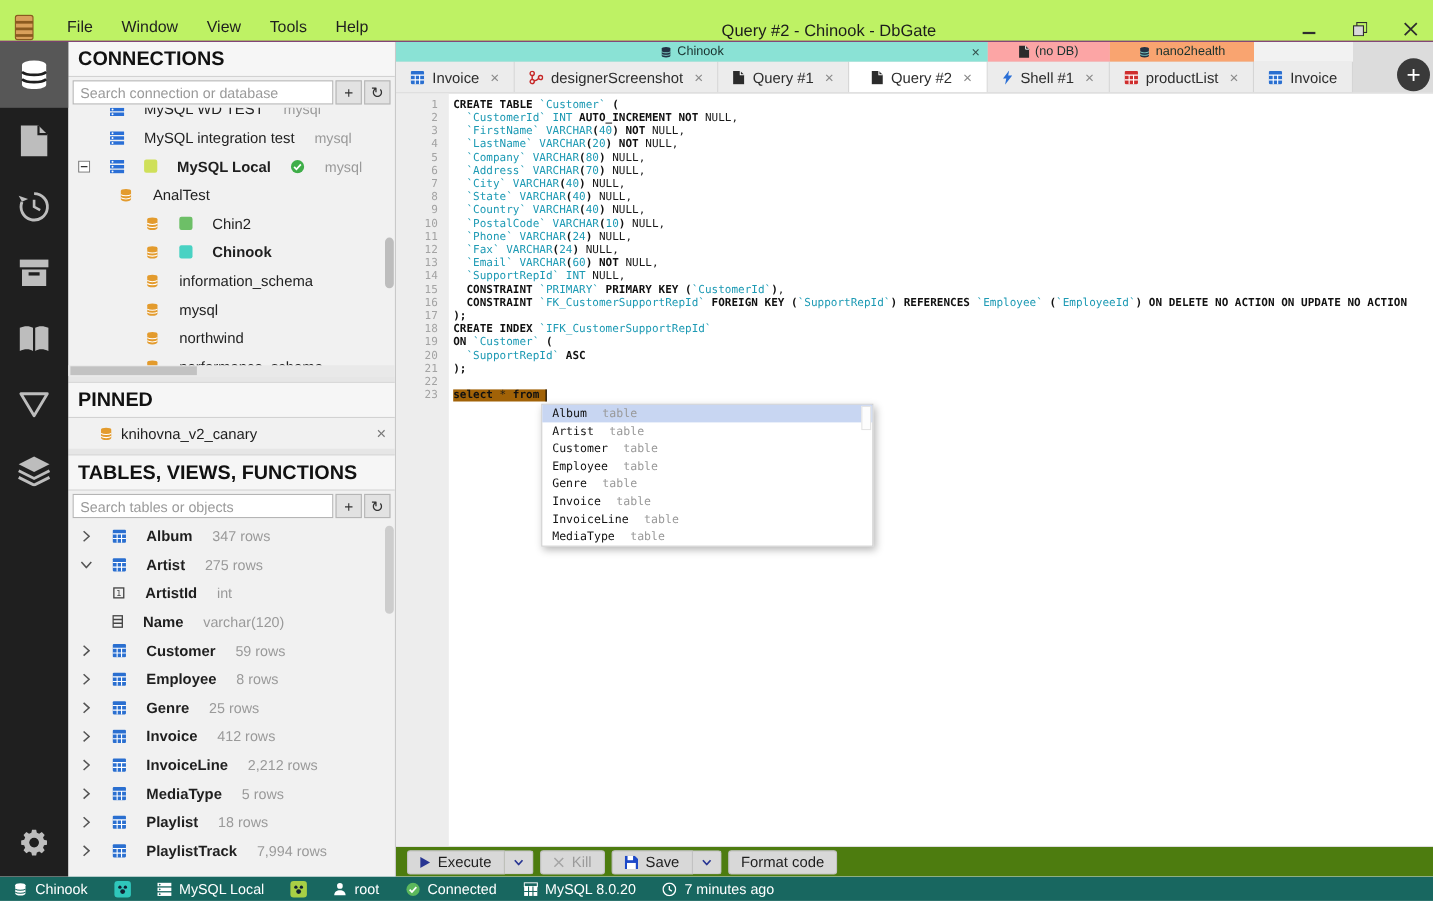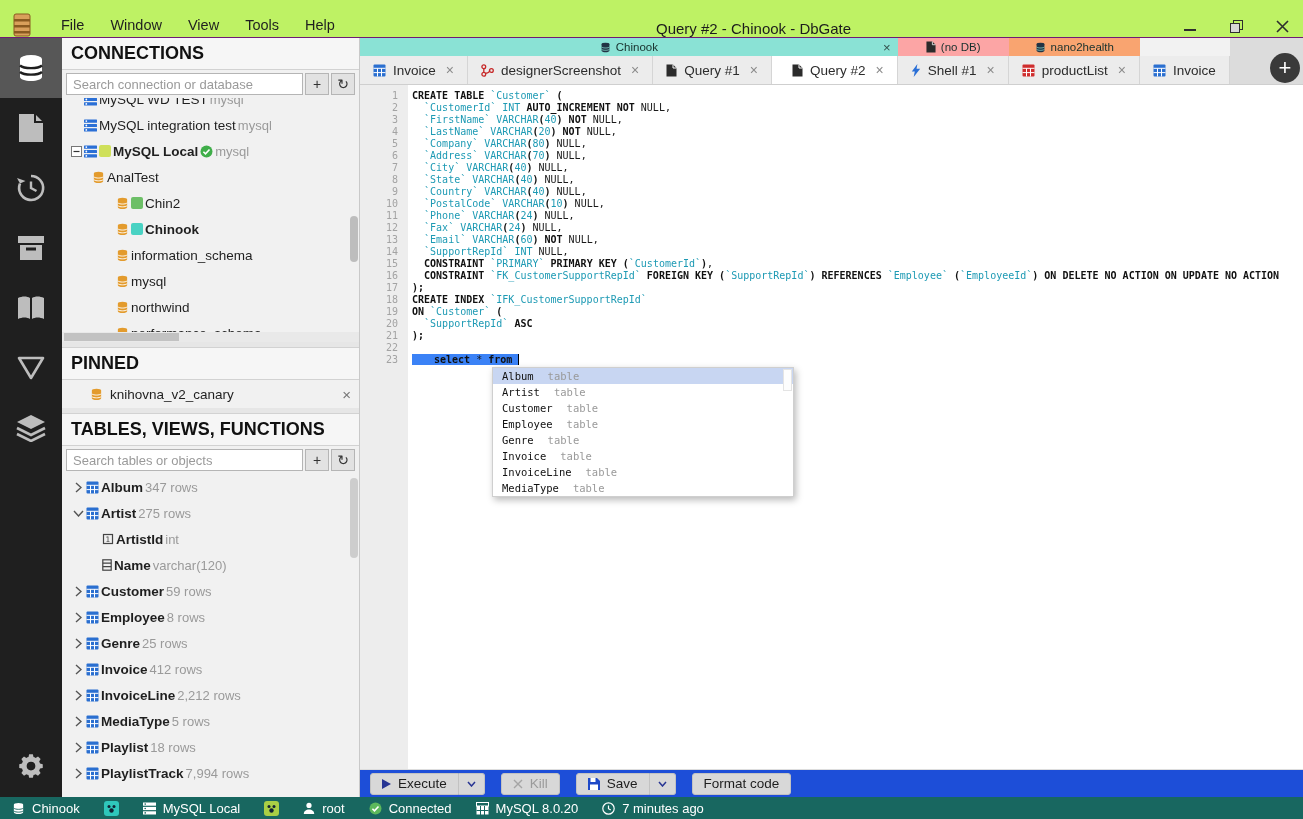--- a/index.html
+++ b/index.html
@@ -27,21 +27,21 @@
   
   .sidepanel { width:298px; background:#f1f1f1; border-right:1px solid #c9c9c9; display:flex; flex-direction:column; overflow:hidden; }
   .panel-header { background:#f6f6f6; border-bottom:1px solid #d2d2d2; border-top:1px solid #d2d2d2; font-weight:bold; font-size:18px; color:#111; padding:5px 9px; flex:0 0 auto; }
   .searchrow { display:flex; align-items:center; padding:3px 4px 3px 4px; gap:2px; flex:0 0 auto; }
   .searchrow input { flex:1; height:22px; border:1px solid #b5b5b5; background:#fff; font-size:13px; padding:0 6px; color:#333; font-family:"Liberation Sans",sans-serif; }
   .searchrow input::placeholder { color:#9a9a9a; }
   .sq-btn { width:24px; height:22px; background:#e2e2e2; border:1px solid #b5b5b5; font-size:14px; color:#333; display:flex; align-items:center; justify-content:center; }
   .tree { position:relative; overflow:hidden; }
   #conn-tree { height:244px; flex:0 0 auto; }
   #tables-tree { flex:1; }
-  .trow { height:26px; display:flex; align-items:center; gap:2px; font-size:13.5px; color:#1f1f1f; white-space:nowrap; }
+  .trow { height:26px; display:flex; align-items:center; gap:18px; font-size:13.5px; color:#1f1f1f; white-space:nowrap; }
   .trow .tname.bold { font-weight:bold; }
   .tmeta { color:#9a9a9a; font-size:13px; }
   .swatch { width:12px; height:12px; border-radius:2px; display:inline-block; flex:0 0 auto; }
   .expander { width:12px; display:flex; justify-content:center; color:#555; flex:0 0 auto; }
   .hscroll { position:absolute; left:0; bottom:0; width:100%; height:10px; background:#e9e9e9; }
   .hscroll .thumb { position:absolute; left:2px; top:1px; height:8px; width:115px; background:#c2c2c2; }
   .vscroll-thumb { position:absolute; right:1px; width:8px; background:#bdbdbd; border-radius:4px; }
   .section-gap { height:5px; background:#e6e6e6; flex:0 0 auto; }
   .pinned-row { height:28px; display:flex; align-items:center; gap:7px; padding:0 8px; font-size:13.5px; color:#1f1f1f; flex:0 0 auto;margin-left:20px; }
   .pinned-row .close { margin-left:auto; color:#777; font-size:15px; }
@@ -62,32 +62,32 @@
   
   .editor { flex:1; background:#fff; position:relative; overflow:hidden; border-top:1px solid #cfcfcf; }
   .gutter-bg { position:absolute; left:0; top:0; width:48px; height:100%; background:#ededed; }
   .code { position:absolute; left:0; top:5px; width:100%; font-family:"DejaVu Sans Mono", monospace; font-size:10px; line-height:12px; }
   .cline { display:flex; height:12px; white-space:pre; }
   .lnum { width:38px; text-align:right; color:#a3a3a3; flex:0 0 auto; }
   .ltext { margin-left:14px; color:#1a1a1a; }
   .seg-k { font-weight:bold; color:#111; }
   .seg-c { color:#1d9ab4; }
   .seg-p { color:#1a1a1a; }
-  .stmt-hl { background:#3b82f6;padding-left:22px; }
+  .stmt-hl { background:#a16207; }
   .cursor { display:inline-block; width:1px; height:11px; background:#000; vertical-align:text-bottom; }
 
   .autocomplete { position:absolute; left:132px; top:282px; width:302px; background:#fff; border:1px solid #cfcfcf; box-shadow:2px 3px 7px rgba(0,0,0,.28); font-family:"DejaVu Sans Mono", monospace; font-size:10.5px; z-index:4; }
   .ac-row { height:16px; display:flex; align-items:center; padding:0 9px; gap:14px; }
   .ac-row.selected { background:#c8d6f2; }
   .ac-name { color:#111; }
   .ac-kind { color:#999; }
   .ac-scroll { position:absolute; right:1px; top:1px; width:9px; height:22px; background:#fdfdfd; border:1px solid #e4e4e4; }
 
   
-  .toolbar { height:28px; background:#1d4ed8; border-top:1px solid #ddd; display:flex; align-items:center; padding-left:10px; gap:16px; flex:0 0 auto; }
+  .toolbar { height:28px; background:#4d7c0f; border-top:1px solid #ddd; display:flex; align-items:center; padding-left:10px; gap:6px; flex:0 0 auto; }
   .btn-group { display:flex; }
   .tbtn { height:22px; background:#d8d8d8; border:1px solid #c2c2c2; border-radius:3px; display:flex; align-items:center; gap:7px; padding:0 11px; font-size:13.5px; color:#1e1e1e; }
   .btn-group .tbtn:first-child { border-top-right-radius:0; border-bottom-right-radius:0; }
   .btn-group .tbtn.drop { border-left:none; border-top-left-radius:0; border-bottom-left-radius:0; padding:0 8px; color:#283593; }
   .tbtn.disabled { color:#9b9b9b; }
 
   
   .statusbar { background:#186760; color:#fff; display:flex; align-items:center; font-size:13px; padding-left:12px; gap:24px; }
   .sb-item { display:flex; align-items:center; gap:7px; }
   .chip { width:15px; height:15px; border-radius:3px; display:flex; align-items:center; justify-content:center; }

